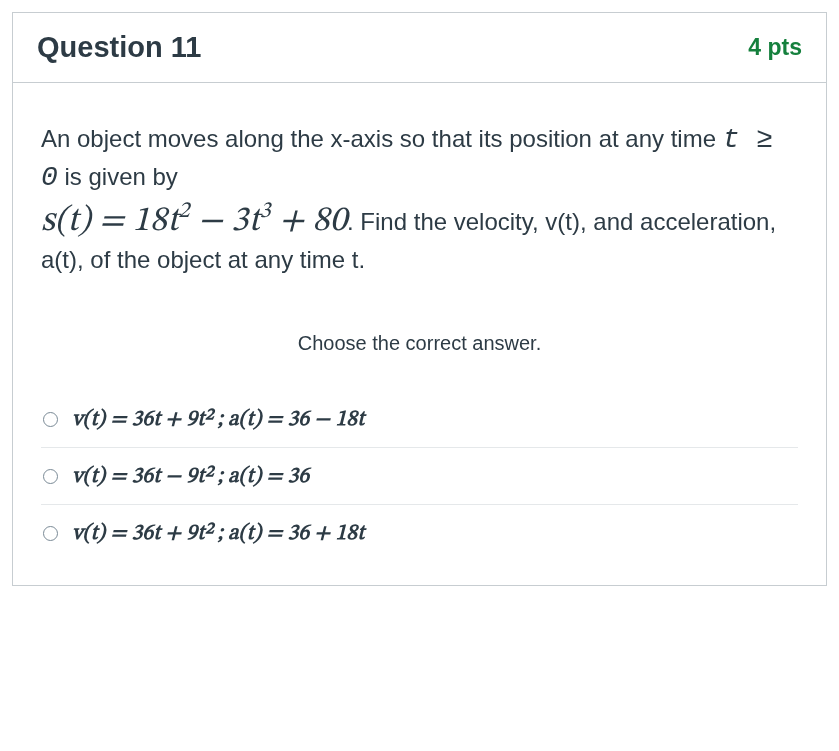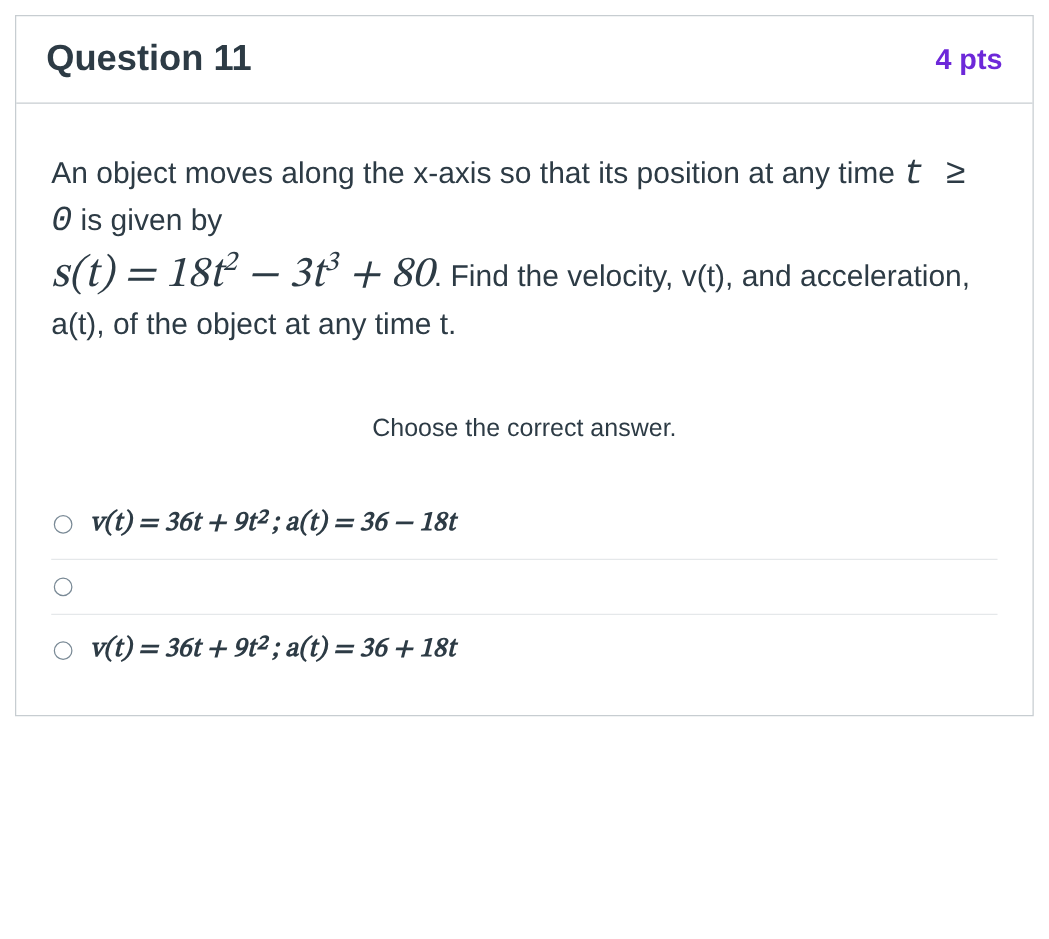--- a/index.html
+++ b/index.html
@@ -22,21 +22,21 @@
     border-bottom: 1px solid #c7cdd1;
   }
   .question-title {
     font-size: 29px;
     font-weight: 700;
     color: #2d3b45;
   }
   .question-pts {
     font-size: 23px;
     font-weight: 700;
-    color: #6d28d9;
+    color: #15803d;
   }
   .question-body {
     padding: 38px 28px 24px 28px;
   }
   .prompt {
     font-size: 24px;
     line-height: 1.35;
     color: #2d3b45;
     font-weight: 400;
   }
@@ -106,20 +106,21 @@
 
     <div class="options">
 
       <div class="option">
         <div class="radio"></div>
         <div class="option-label">v(t) = 36t + 9t² ; a(t) = 36 − 18t</div>
       </div>
 
       <div class="option">
         <div class="radio"></div>
+        <div class="option-label">v(t) = 36t − 9t² ; a(t) = 36</div>
       </div>
 
 
       <div class="option">
         <div class="radio"></div>
         <div class="option-label">v(t) = 36t + 9t² ; a(t) = 36 + 18t</div>
       </div>
 
     </div>
 

